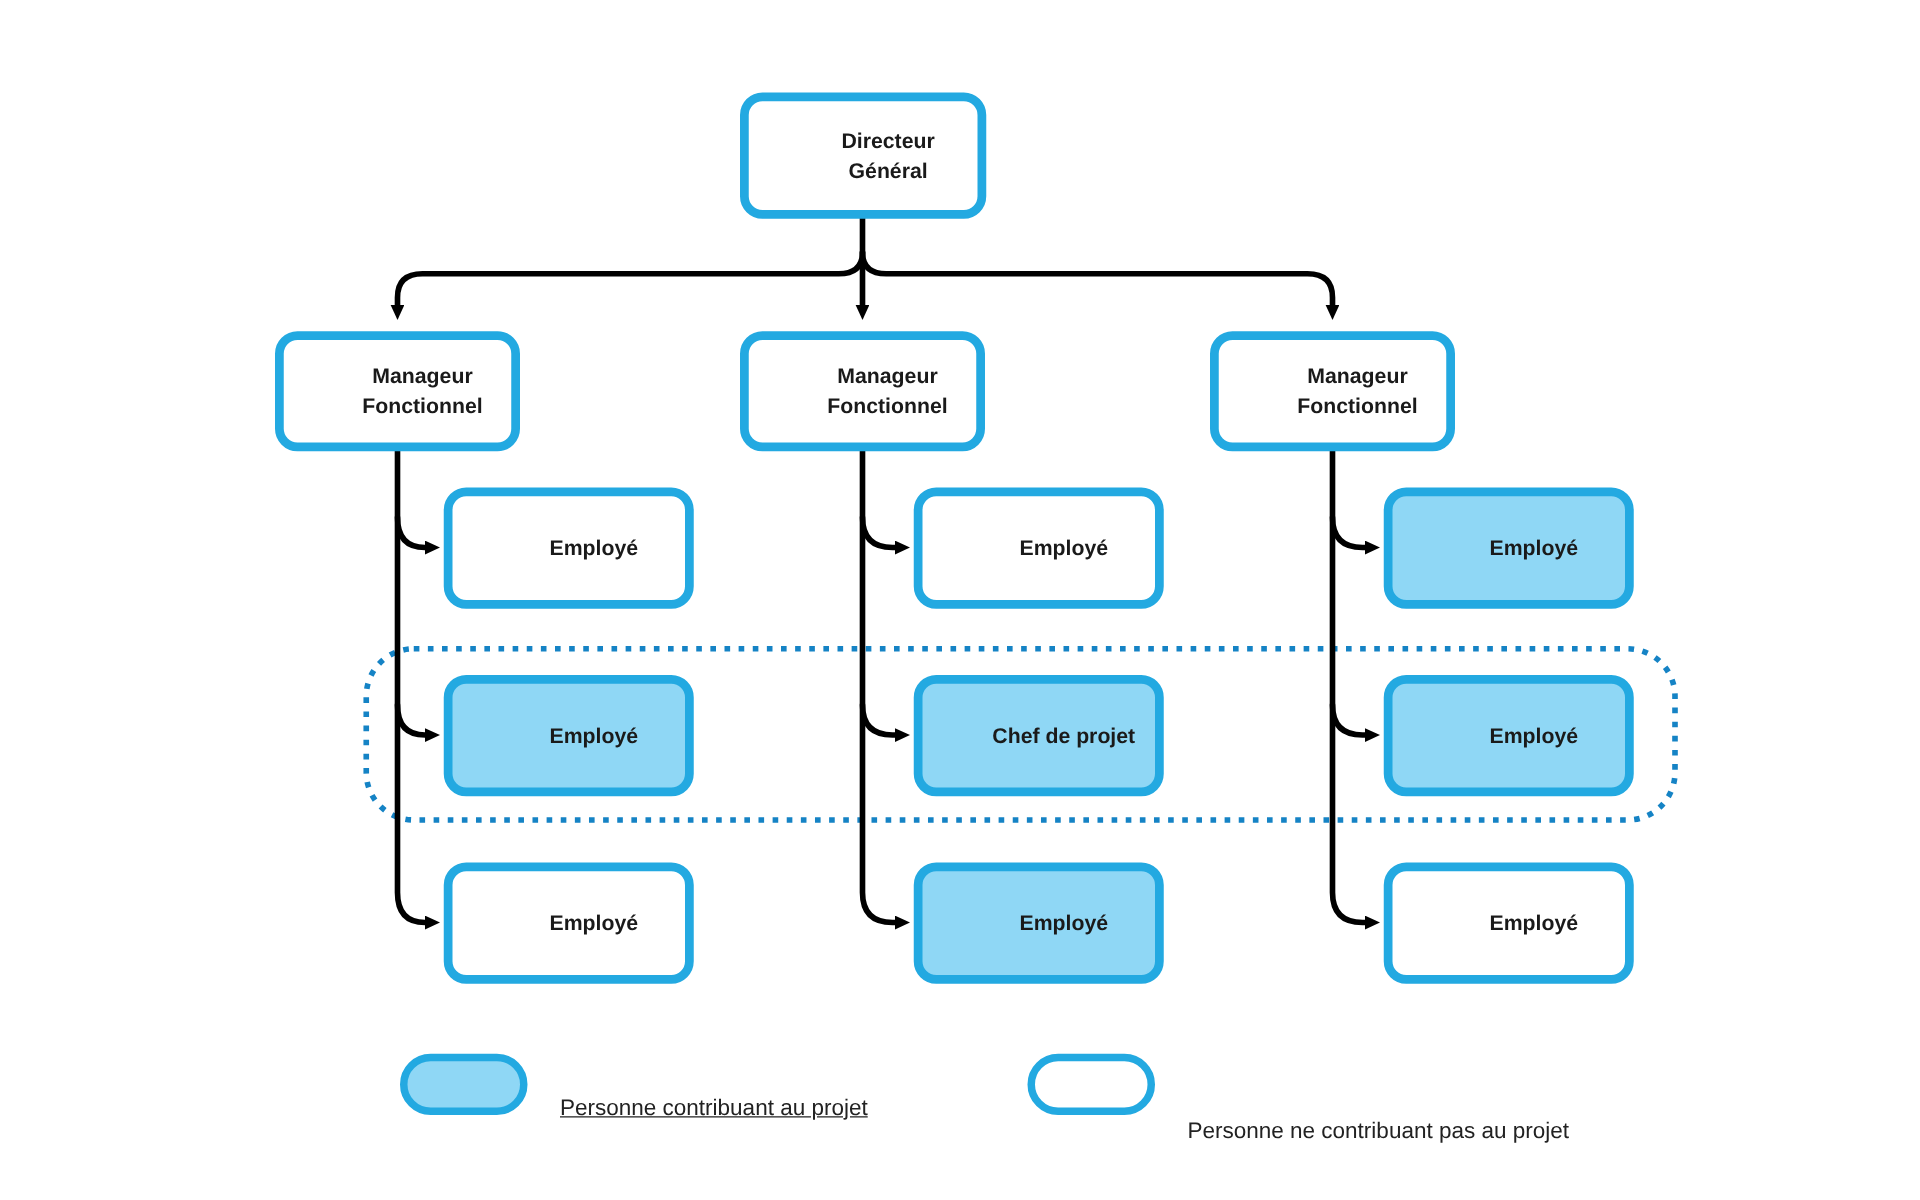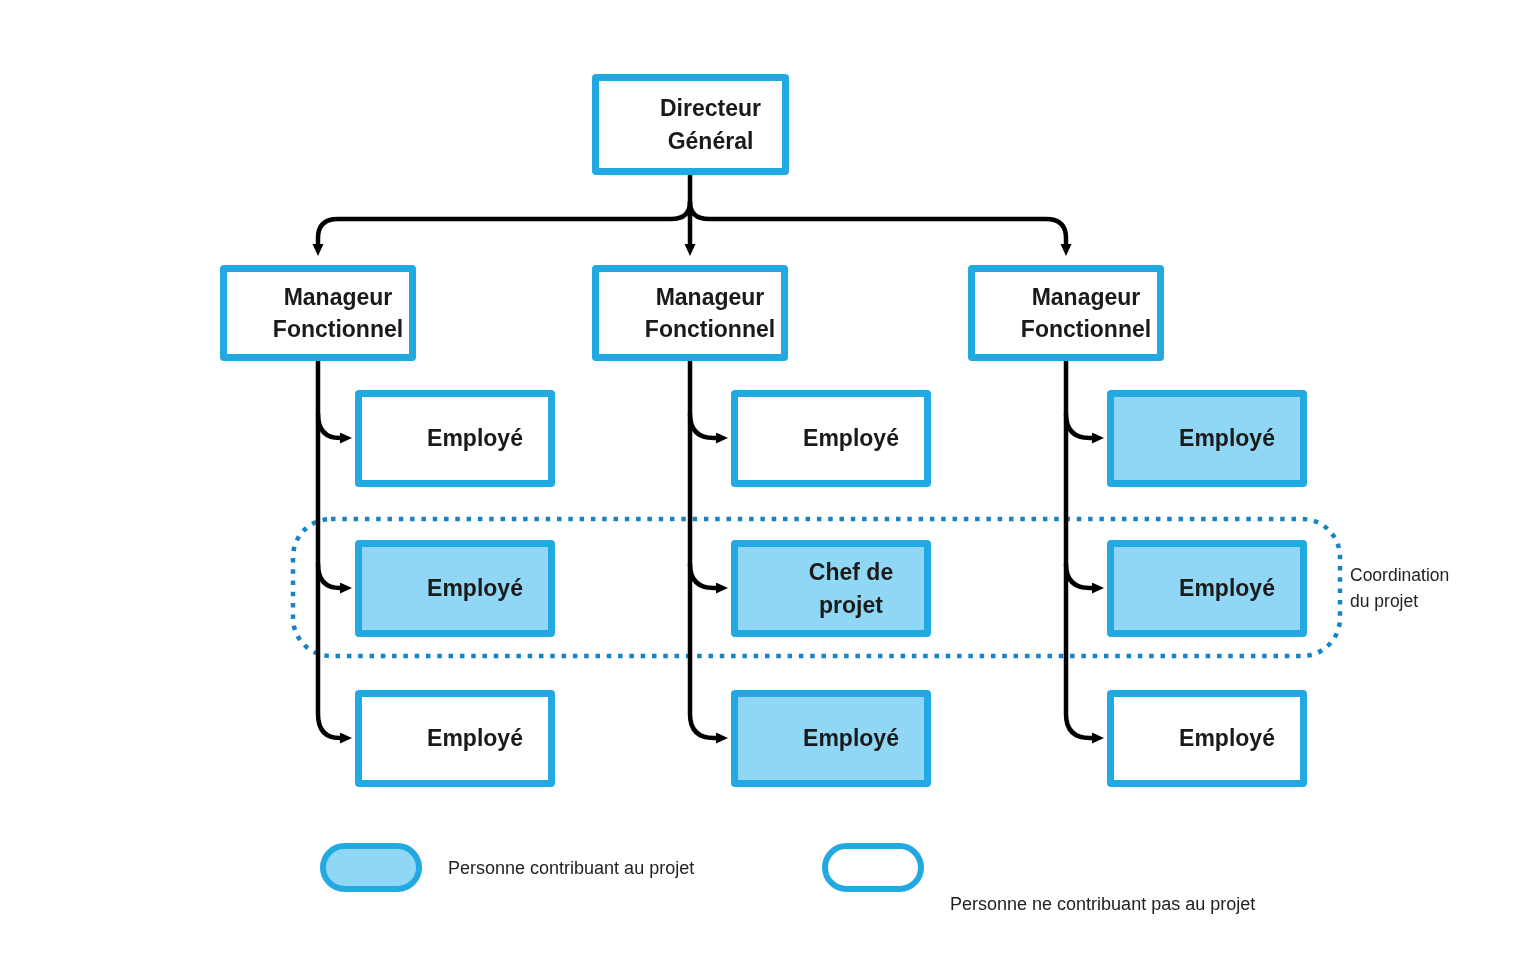--- a/index.html
+++ b/index.html
@@ -37,25 +37,25 @@
     stroke-dasharray: 4.5 6.8;
     fill: none;
   }
   .node {
     position: absolute;
     box-sizing: border-box;
     display: flex;
     align-items: center;
     justify-content: center;
     border: 7px solid var(--accent);
-    border-radius: 4px;
+    border-radius: 18px;
     background: #ffffff;
     color: var(--text);
     font-weight: bold;
-    font-size: 23px;
+    font-size: 17px;
     line-height: 1.4;
     text-align: center;
     white-space: pre-line;
     padding-left: 40px;
   }
   .node.contrib { background: var(--fill); }
   .side-label {
     position: absolute;
     color: #222222;
     font-size: 17.5px;
@@ -134,22 +134,20 @@
   <div class="node" style="left:355px; top:690px; width:200px; height:97px;">Employé</div>
 
   <div class="node" style="left:731px; top:390px; width:200px; height:97px;">Employé</div>
   <div class="node contrib" style="left:731px; top:540px; width:200px; height:97px;">Chef de projet</div>
   <div class="node contrib" style="left:731px; top:690px; width:200px; height:97px;">Employé</div>
 
   <div class="node contrib" style="left:1107px; top:390px; width:200px; height:97px;">Employé</div>
   <div class="node contrib" style="left:1107px; top:540px; width:200px; height:97px;">Employé</div>
   <div class="node" style="left:1107px; top:690px; width:200px; height:97px;">Employé</div>
 
-  <div class="side-label" style="left:1350px; top:562px; width:140px;">Coordination
-du projet</div>
 
   <div class="legend-pill contrib" style="left:320px; top:843px;"></div>
-  <div class="legend-text" style="left:448px; top:856px;">Personne contribuant au projet</div>
+  <div class="legend-text" style="left:448px; top:874px;text-decoration:underline;">Personne contribuant au projet</div>
 
   <div class="legend-pill" style="left:822px; top:843px;"></div>
   <div class="legend-text" style="left:950px; top:856px;margin-top:36px;">Personne ne contribuant pas au projet</div>
 
 </div>
 
 </body></html>

